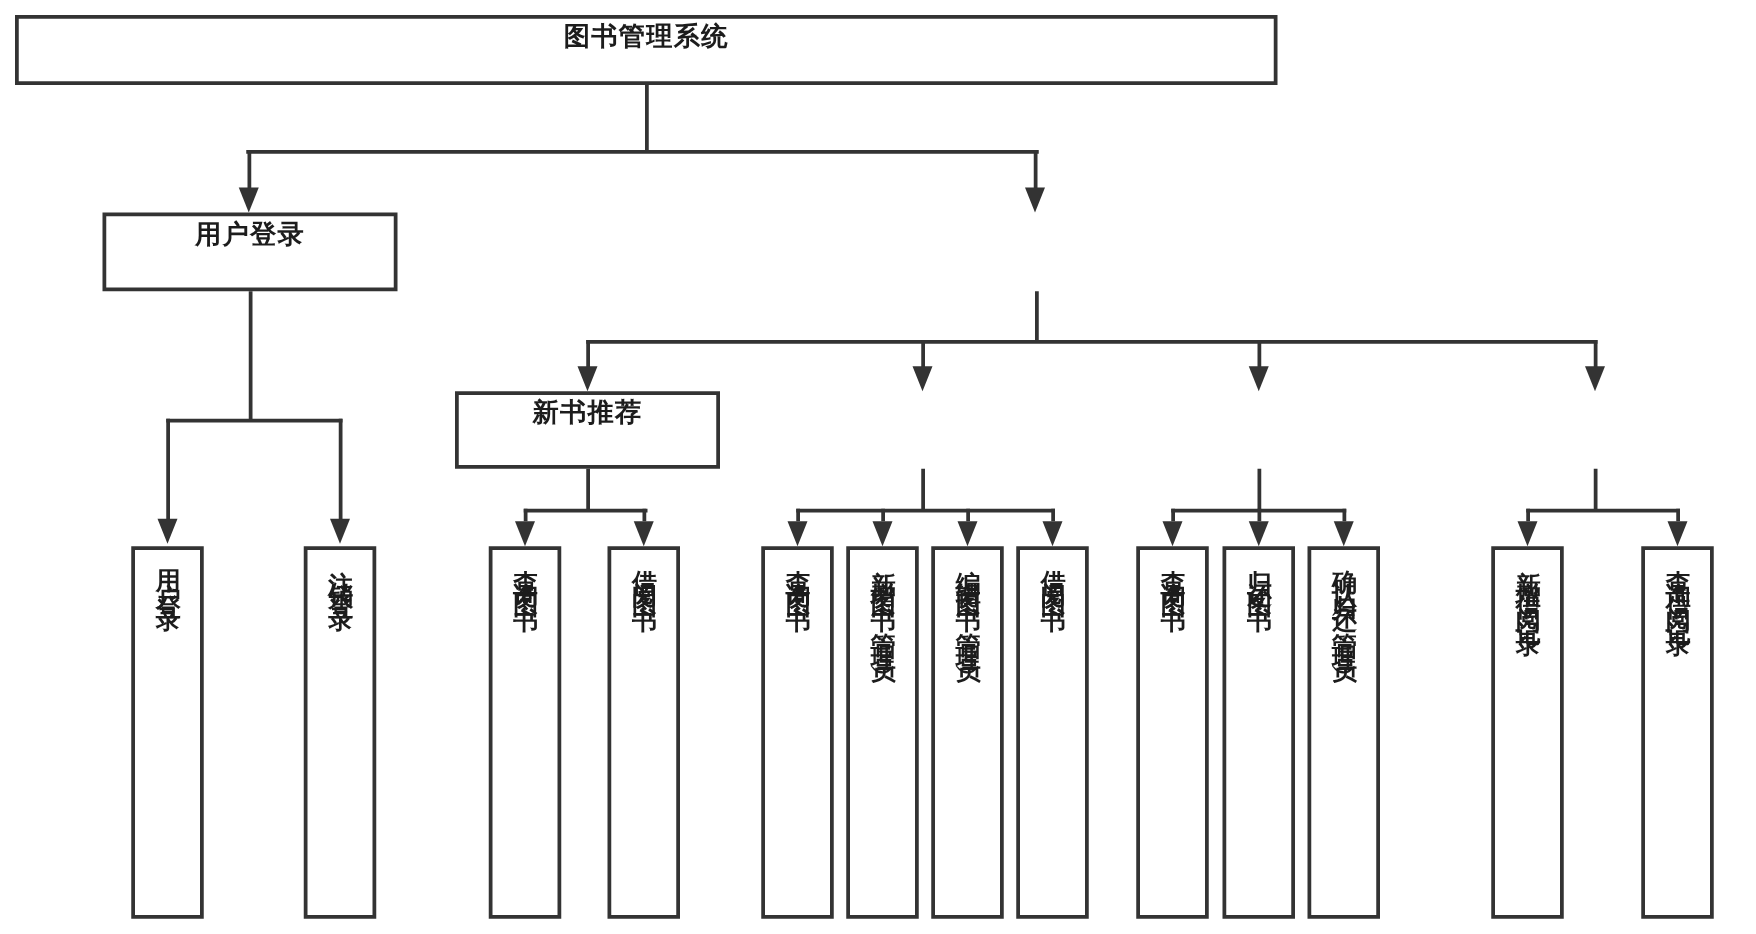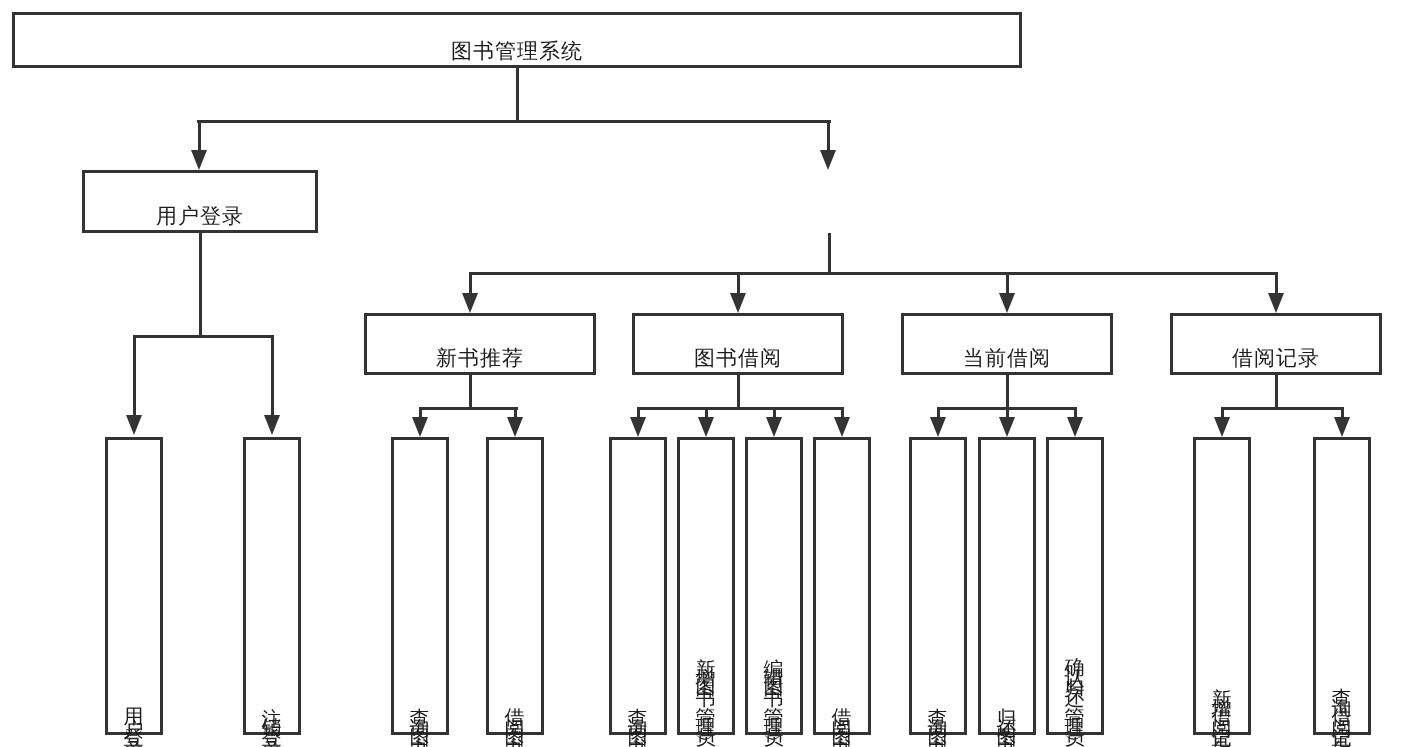--- a/index.html
+++ b/index.html
@@ -9,21 +9,21 @@
     --wm:#c6c6c6;
   }
   html,body{margin:0;padding:0;background:var(--bg);}
   .canvas{
     position:relative;width:1405px;height:747px;background:var(--bg);
     font-family:"Liberation Sans","DejaVu Sans",sans-serif;
     color:var(--text);overflow:hidden;
   }
   .node{
     position:absolute;background:#ffffff;border:3px solid var(--line);
-    box-sizing:border-box;display:flex;align-items:flex-end;justify-content:center;
+    box-sizing:border-box;display:flex;align-items:flex-start;justify-content:center;font-weight:bold;
   }
   .node.h span{font-size:21px;letter-spacing:1px;white-space:nowrap;}
   .node.v{width:58px;height:298px;}
   .vtext{
     writing-mode:vertical-rl;text-orientation:mixed;
     font-size:20px;letter-spacing:10px;line-height:1;white-space:nowrap;
   }
   .line{position:absolute;background:var(--line);}
   .lv{width:3px;}
   .lh{height:3px;}
@@ -68,31 +68,22 @@
   <div class="line lh" style="left:469px;top:272px;width:809px"></div>
   <div class="line lv" style="left:469px;top:272px;height:22px"></div>
   <div class="arrow" style="left:462px;top:293px"></div>
   <div class="line lv" style="left:737px;top:272px;height:22px"></div>
   <div class="arrow" style="left:730px;top:293px"></div>
   <div class="line lv" style="left:1006px;top:272px;height:22px"></div>
   <div class="arrow" style="left:999px;top:293px"></div>
   <div class="line lv" style="left:1275px;top:272px;height:22px"></div>
   <div class="arrow" style="left:1268px;top:293px"></div>
 
-  <div class="node h" style="left:364px;top:313px;width:232px;height:62px">
+  <div class="node h" style="left:364px;top:313px;width:212px;height:62px">
     <span>新书推荐</span>
-  </div>
-  <div class="node h" style="left:632px;top:313px;width:212px;height:62px">
-    <span>图书借阅</span>
-  </div>
-  <div class="node h" style="left:901px;top:313px;width:212px;height:62px">
-    <span>当前借阅</span>
-  </div>
-  <div class="node h" style="left:1170px;top:313px;width:212px;height:62px">
-    <span>借阅记录</span>
   </div>
 
   <div class="line lv" style="left:469px;top:375px;height:34px"></div>
   <div class="line lh" style="left:419px;top:407px;width:99px"></div>
   <div class="line lv" style="left:419px;top:407px;height:10px"></div>
   <div class="arrow" style="left:412px;top:417px"></div>
   <div class="line lv" style="left:514px;top:407px;height:10px"></div>
   <div class="arrow" style="left:507px;top:417px"></div>
 
   <div class="line lv" style="left:737px;top:375px;height:34px"></div>

